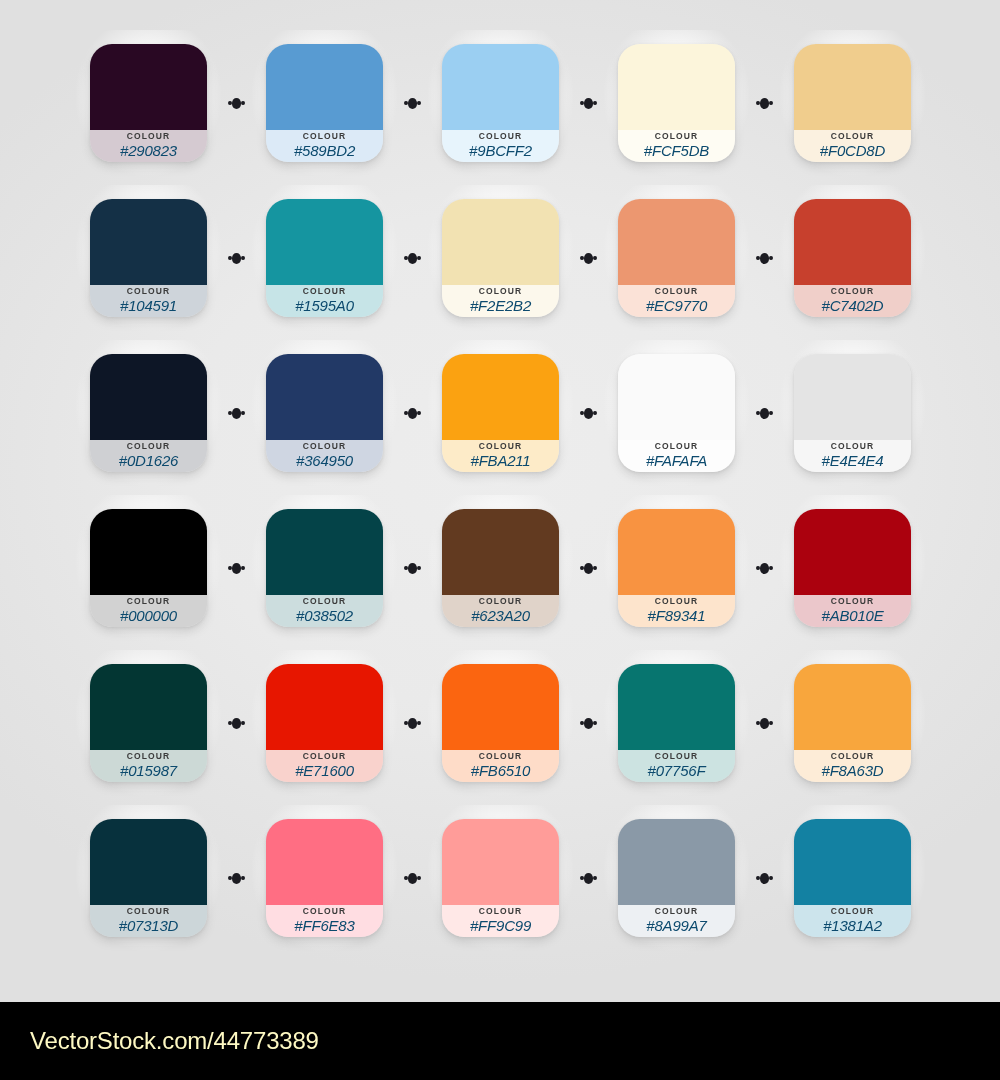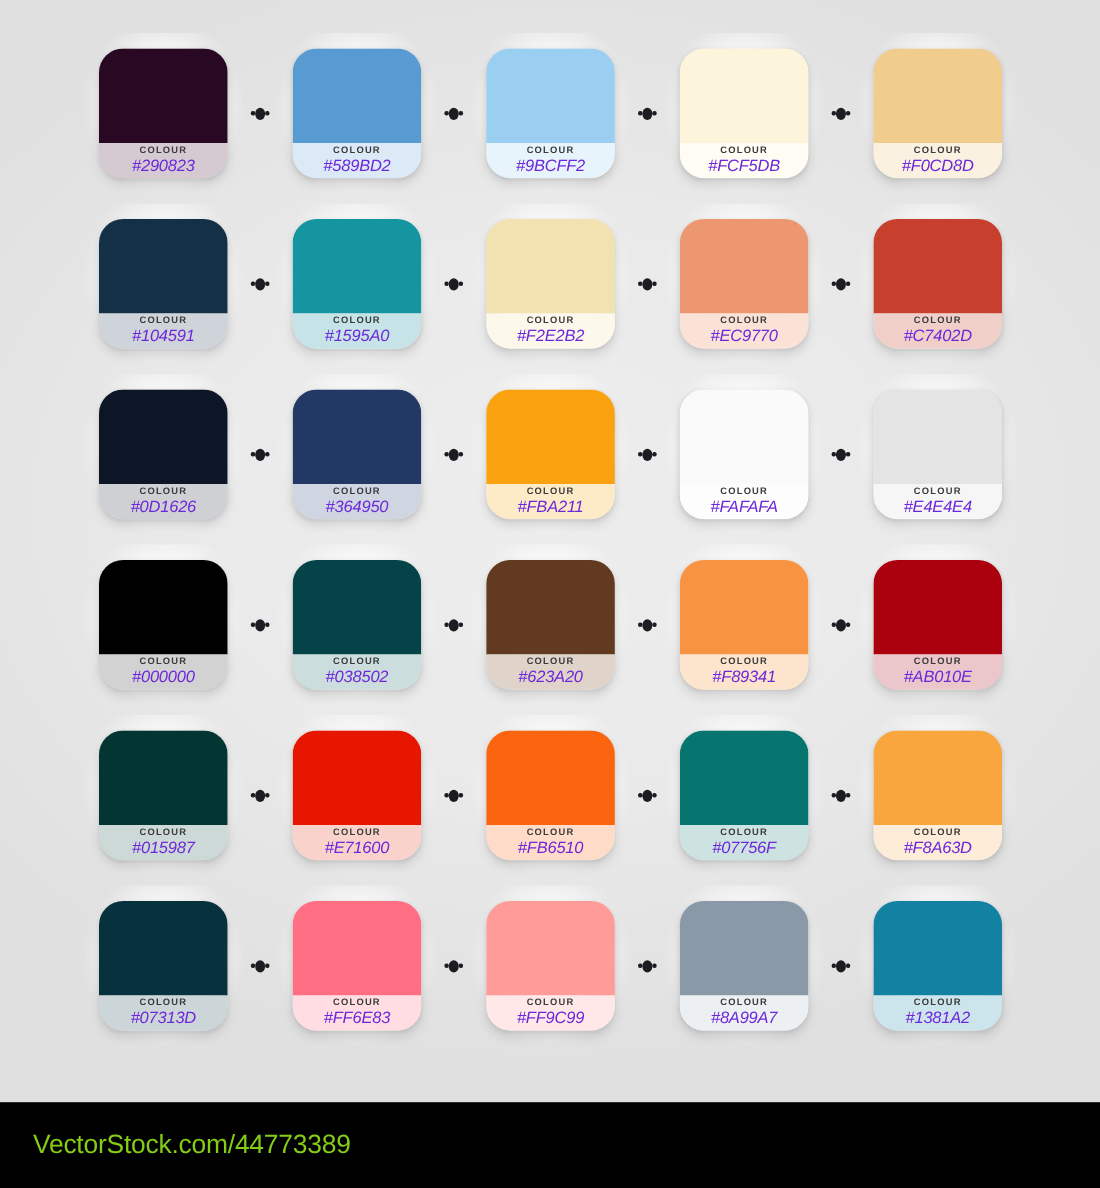--- a/index.html
+++ b/index.html
@@ -93,21 +93,21 @@
     color: #3b3b3b;
     line-height: 1.05;
     text-transform: uppercase;
   }
 
   .swatch-hex {
     font-size: 15px;
     font-style: italic;
     font-weight: 400;
     letter-spacing: -0.2px;
-    color: #6d28d9;
+    color: #0c4a6e;
     line-height: 1.2;
     margin-top: 1px;
   }
 
   
   .separator {
     position: absolute;
     top: 50%;
     right: -38px;
     transform: translateY(-50%);
@@ -146,21 +146,21 @@
   }
 
   #brand-logo {
     color: #ffffff;
     font-size: 35px;
     font-weight: 400;
     letter-spacing: -0.6px;
   }
 
   #brand-url {
-    color: #84cc16;
+    color: #fef9c3;
     font-size: 24px;
     font-weight: 400;
     letter-spacing: -0.2px;
   }
 </style>
 </head>
 <body>
 
 <div id="artboard">
   <div id="palette-grid">

